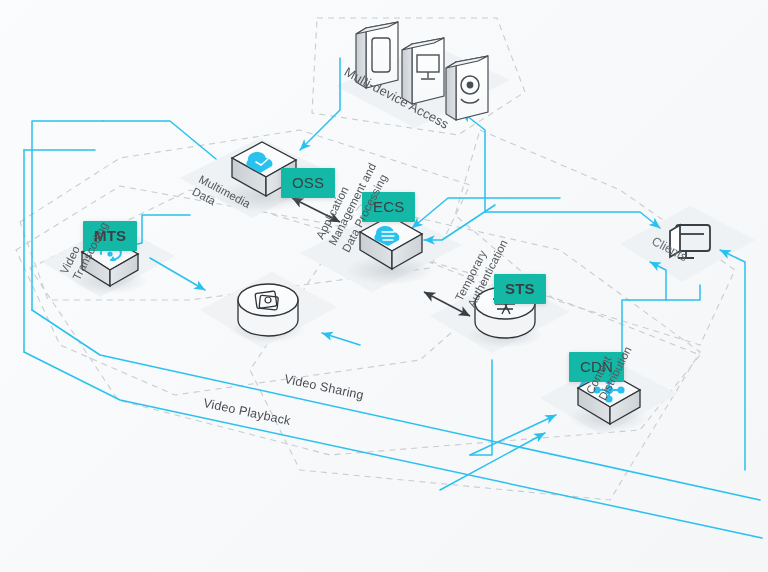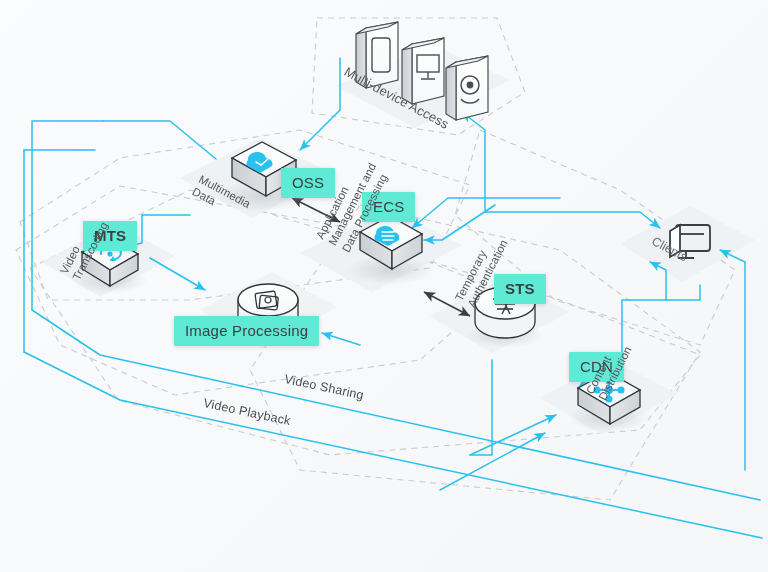--- a/index.html
+++ b/index.html
@@ -7,21 +7,21 @@
     width:768px;height:572px;overflow:hidden;
     background:linear-gradient(135deg,#fbfcfd 0%,#f7f9fa 45%,#f4f6f8 100%);
     font-family:"Liberation Sans", sans-serif;
     position:relative;
   }
   #stage{position:absolute;inset:0;width:768px;height:572px;}
   svg#scene{position:absolute;left:0;top:0;width:768px;height:572px;}
 
   .lbl{
     position:absolute;
-    background:#5eead4;
+    background:#14b8a6;
     color:#3b3f44;
     font-size:15px;
     line-height:1;
     padding:7px 11px 8px 11px;
     white-space:nowrap;
     box-shadow:0 1px 4px rgba(120,130,140,.28);
     border-radius:1px;
     letter-spacing:.2px;
   }
 
@@ -259,21 +259,20 @@
         <path d="M670,231 l10,-6 l0,26 l-10,6 Z" fill="#ffffff"></path>
         <path d="M686,251 l0,6 M678,258 l16,0"></path>
       </g>
     </g>
   </svg>
 
   <div class="lbl" style="left:281px;top:168px;">OSS</div>
   <div class="lbl" style="left:362px;top:192px;">ECS</div>
   <div class="lbl" style="left:494px;top:274px;font-weight:bold;">STS</div>
   <div class="lbl" style="left:83px;top:221px;font-weight:bold;">MTS</div>
-  <div class="lbl" style="left:174px;top:316px;">Image Processing</div>
   <div class="lbl" style="left:569px;top:352px;">CDN</div>
 
   <div class="plat-label" style="left:349px;top:64px;font-size:13px;transform:rotate(28deg) skewX(-1deg);">Multi-device Access</div>
 
   <div class="plat-label" style="left:203px;top:172px;transform:rotate(28deg);">Multimedia
 Data</div>
 
   <div class="plat-label" style="left:313px;top:235px;transform:rotate(-63deg);">Application
 Management and
 Data Processing</div>

